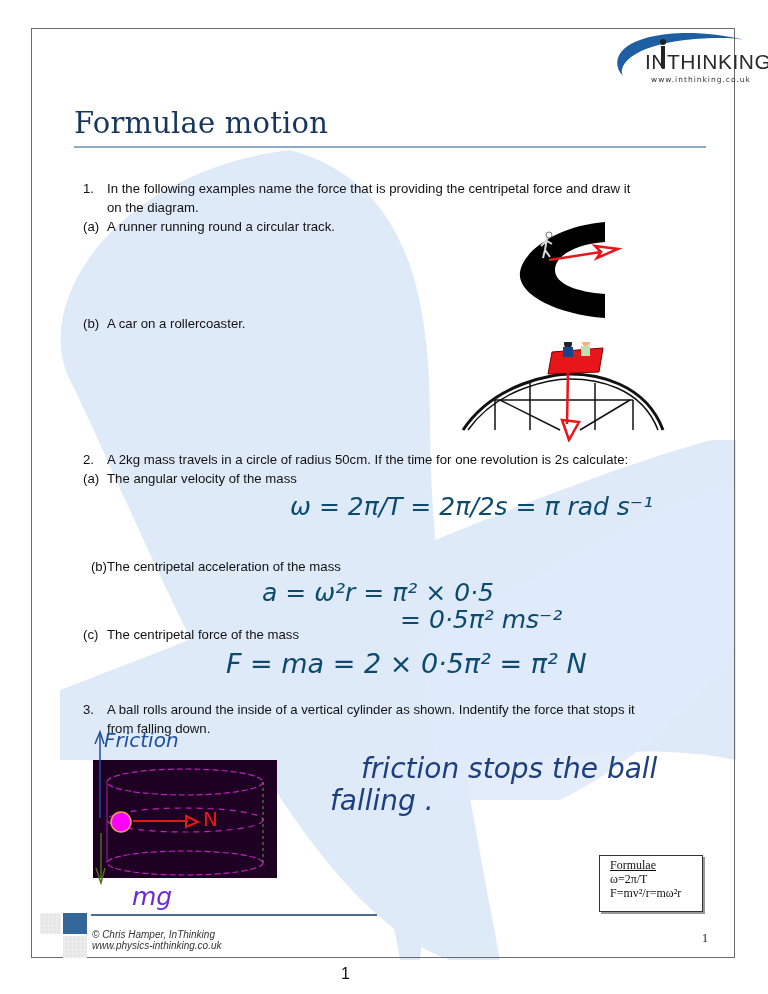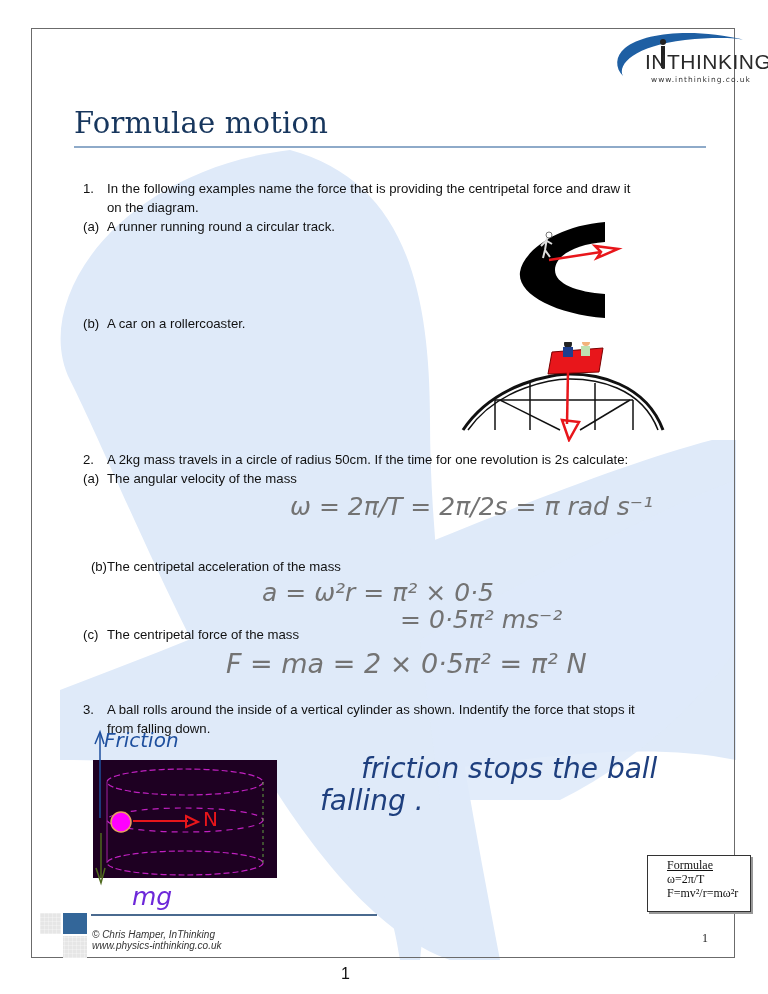--- a/index.html
+++ b/index.html
@@ -7,22 +7,22 @@
   .page-border { position:absolute; left:31px; top:28px; width:704px; height:930px; border:1px solid #6b6b6b; box-sizing:border-box; }
   .bg-shape { position:absolute; left:0; top:0; width:768px; height:994px; pointer-events:none; }
   .abs { position:absolute; }
   .logo { left:605px; top:28px; width:140px; height:56px; }
   .logo-text { position:absolute; left:40px; top:22px; font-family:"Liberation Sans", sans-serif; font-size:21px; color:#2a2a2a; letter-spacing:0.5px; }
   .logo-url { position:absolute; left:46px; top:47px; font-size:7.5px; color:#333; letter-spacing:1px; font-family:"DejaVu Sans", sans-serif; }
   .title { left:74px; top:106px; font-family:"DejaVu Serif", serif; font-size:29px; color:#17365d; letter-spacing:0.2px; }
   .title-rule { left:74px; top:146px; width:632px; height:2px; background:#8eaac9; }
   .q { font-family:"Liberation Sans", sans-serif; font-size:13.2px; color:#111; line-height:19px; }
   .num { display:inline-block; width:24px; }
-  .hand { font-family:"DejaVu Sans", sans-serif; color:#737373; font-style:italic; }
-  .formula-box { left:647px; top:855px; width:104px; height:57px; border:1px solid #333; box-shadow:2px 2px 0 #999; background:#fff; font-family:"Liberation Serif", serif; font-size:12px; color:#111; padding:2px 19px; box-sizing:border-box; line-height:14px; }
+  .hand { font-family:"DejaVu Sans", sans-serif; color:#0c4a6e; font-style:italic; }
+  .formula-box { left:599px; top:855px; width:104px; height:57px; border:1px solid #333; box-shadow:2px 2px 0 #999; background:#fff; font-family:"Liberation Serif", serif; font-size:12px; color:#111; padding:2px 10px; box-sizing:border-box; line-height:14px; }
   .formula-box .u { text-decoration:underline; }
   .footer-rule { left:91px; top:914px; width:286px; height:2px; background:#4a6a8f; }
   .footer-text { left:92px; top:929px; font-family:"Liberation Sans", sans-serif; font-style:italic; font-size:10px; color:#333; line-height:11px; }
   .page-num { left:702px; top:931px; font-family:"Liberation Serif", serif; font-size:12px; color:#222; }
   .page-num2 { left:341px; top:965px; font-family:"Liberation Sans", sans-serif; font-size:16px; color:#111; }
 </style>
 </head>
 <body>
 
 <svg class="bg-shape" viewBox="0 0 768 994">
@@ -128,21 +128,21 @@
   <path d="M 15 90 L 15 6" stroke="#1e4f9e" stroke-width="1.5" fill="none"></path>
   <path d="M 10 16 L 15 4 L 19 16" stroke="#1e4f9e" stroke-width="1.5" fill="none"></path>
   <path d="M 16 105 L 16 150" stroke="#4f6a1e" stroke-width="1.5" fill="none"></path>
   <path d="M 11 140 L 16 155 L 20 140" stroke="#4f6a1e" stroke-width="1.5" fill="none"></path>
 </svg>
 <div class="abs hand" style="left:104px;top:728px;font-size:20px;color:#1e4f9e;">Friction</div>
 <div class="abs hand" style="left:203px;top:807px;font-size:20px;color:#e8161b;font-style:normal;">N</div>
 <div class="abs hand" style="left:132px;top:882px;font-size:25px;color:#6d28d9;">mg</div>
 
 <div class="abs hand" style="left:315px;top:752px;font-size:28px;color:#1e3f7e;margin-left:46px;">friction stops the ball</div>
-<div class="abs hand" style="left:320px;top:784px;font-size:28px;color:#1e3f7e;">falling .</div>
+<div class="abs hand" style="left:330px;top:784px;font-size:28px;color:#1e3f7e;">falling .</div>
 
 <div class="abs formula-box">
   <div class="u">Formulae</div>
   <div>ω=2π/T</div>
   <div>F=mv²/r=mω²r</div>
 </div>
 
 <svg class="abs" style="left:40px;top:913px;" width="48" height="45">
   <defs>
     <pattern id="grid" width="4" height="4" patternUnits="userSpaceOnUse">

